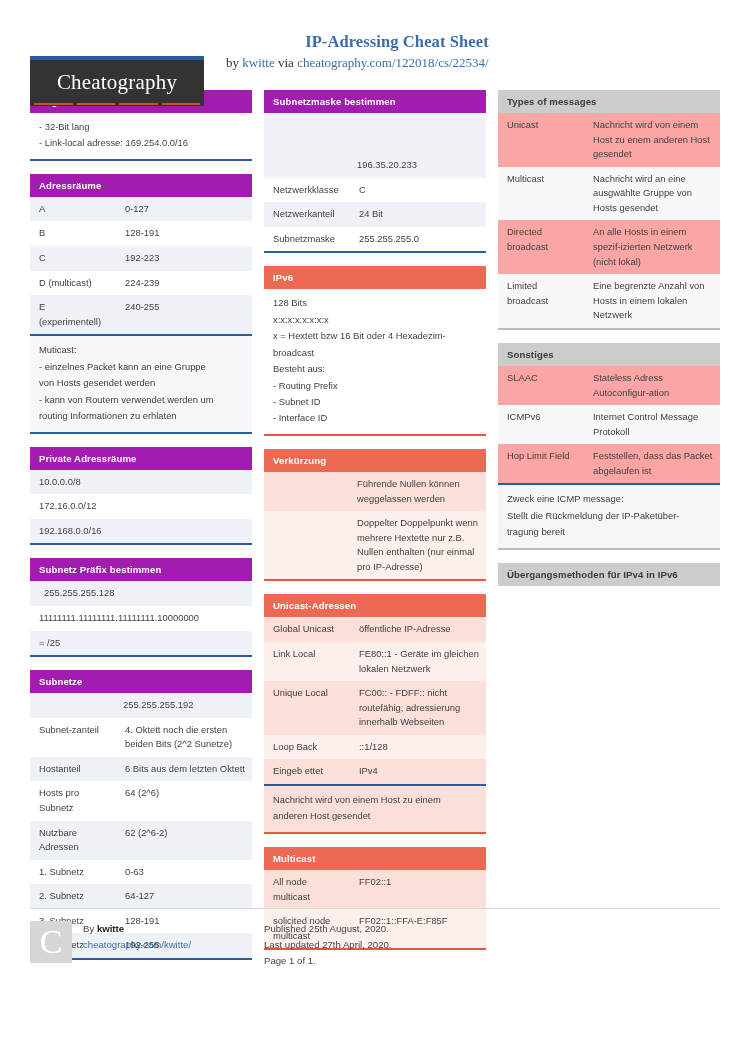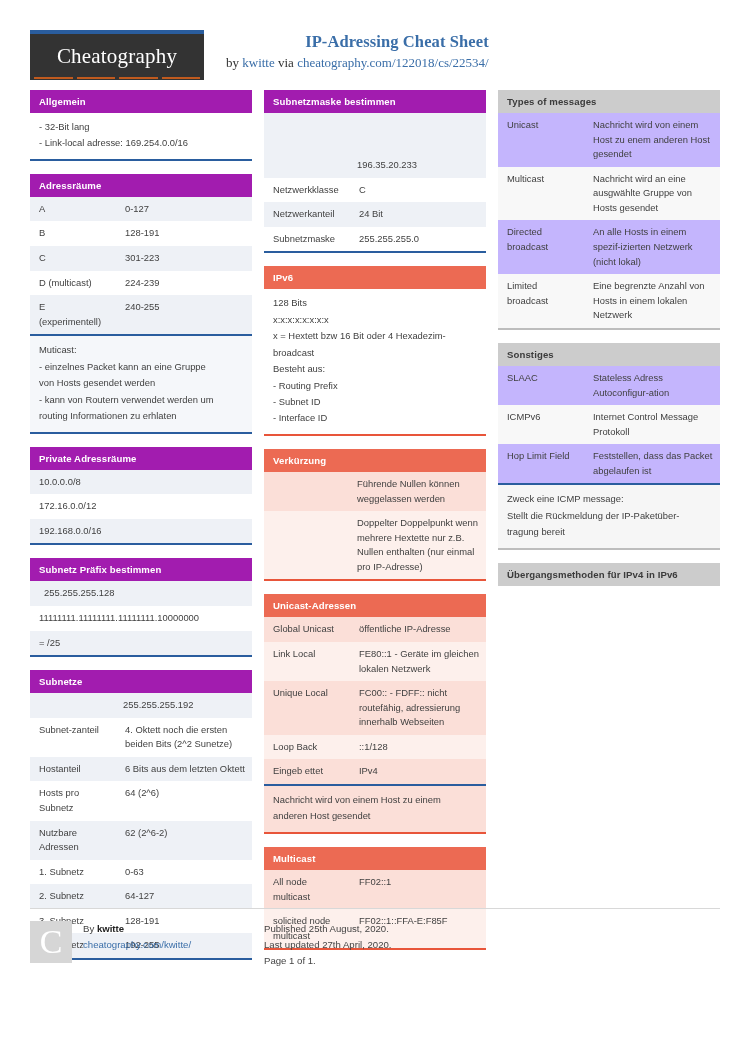--- a/index.html
+++ b/index.html
@@ -14,20 +14,21 @@
 
   
   .header { display: flex; align-items: flex-start; padding-top: 30px; height: 78px; }
   .logo {
     width: 174px; height: 50px;
     background: #333333;
     border-top: 4px solid #2a5d9e;
     position: relative;
     display: flex; align-items: center; justify-content: center;
     flex: 0 0 174px;
+    margin-top: 26px;
   }
   .logo-word {
     font-family: "Liberation Serif", serif;
     color: #ffffff;
     font-size: 21px;
     letter-spacing: .2px;
     position: relative;
     padding-bottom: 2px;
   }
   .logo-underline { position: absolute; left: 4px; right: 4px; bottom: 1px; height: 2px; display: flex; gap: 4px; }
@@ -65,21 +66,21 @@
   .row > div { padding: 5px 7px 5px 9px; }
   .row .k { width: 86px; flex: 0 0 86px; color: #3f3f3f; }
   .row .v { flex: 1 1 auto; color: #3f3f3f; }
   .row.full > div { width: 100%; }
 
   
   .blue .row.odd  { background: #eef1f6; }
   .blue .row.even { background: #ffffff; }
   .red  .row.odd  { background: #fbdfd8; }
   .red  .row.even { background: #fdf0ec; }
-  .grey .row.odd  { background: #c4b5fd; }
+  .grey .row.odd  { background: #fca5a5; }
   .grey .row.even { background: #f8f8f8; }
 
   .note { font-size: 9.4px; line-height: 1.75; padding: 6px 9px 7px 9px; color: #3f3f3f; }
   .note.blue-top { border-top: 2px solid #2a5d9e; background: #f5f7fa; }
   .note.red-top  { border-top: 2px solid #2a5d9e; background: #fbdfd8; }
   .note.grey-top { border-top: 2px solid #2a5d9e; background: #f6f6f6; }
   .note div { white-space: nowrap; }
 
   
   .footer {
@@ -138,21 +139,21 @@
             <div class="row odd">
               <div class="k">A</div>
               <div class="v">0-127</div>
             </div>
             <div class="row even">
               <div class="k">B</div>
               <div class="v">128-191</div>
             </div>
             <div class="row odd">
               <div class="k">C</div>
-              <div class="v">301-223</div>
+              <div class="v">192-223</div>
             </div>
             <div class="row even">
               <div class="k">D (multicast)</div>
               <div class="v">224-239</div>
             </div>
             <div class="row odd">
               <div class="k">E (experimentell)</div>
               <div class="v">240-255</div>
             </div>
             <div class="note blue-top">

